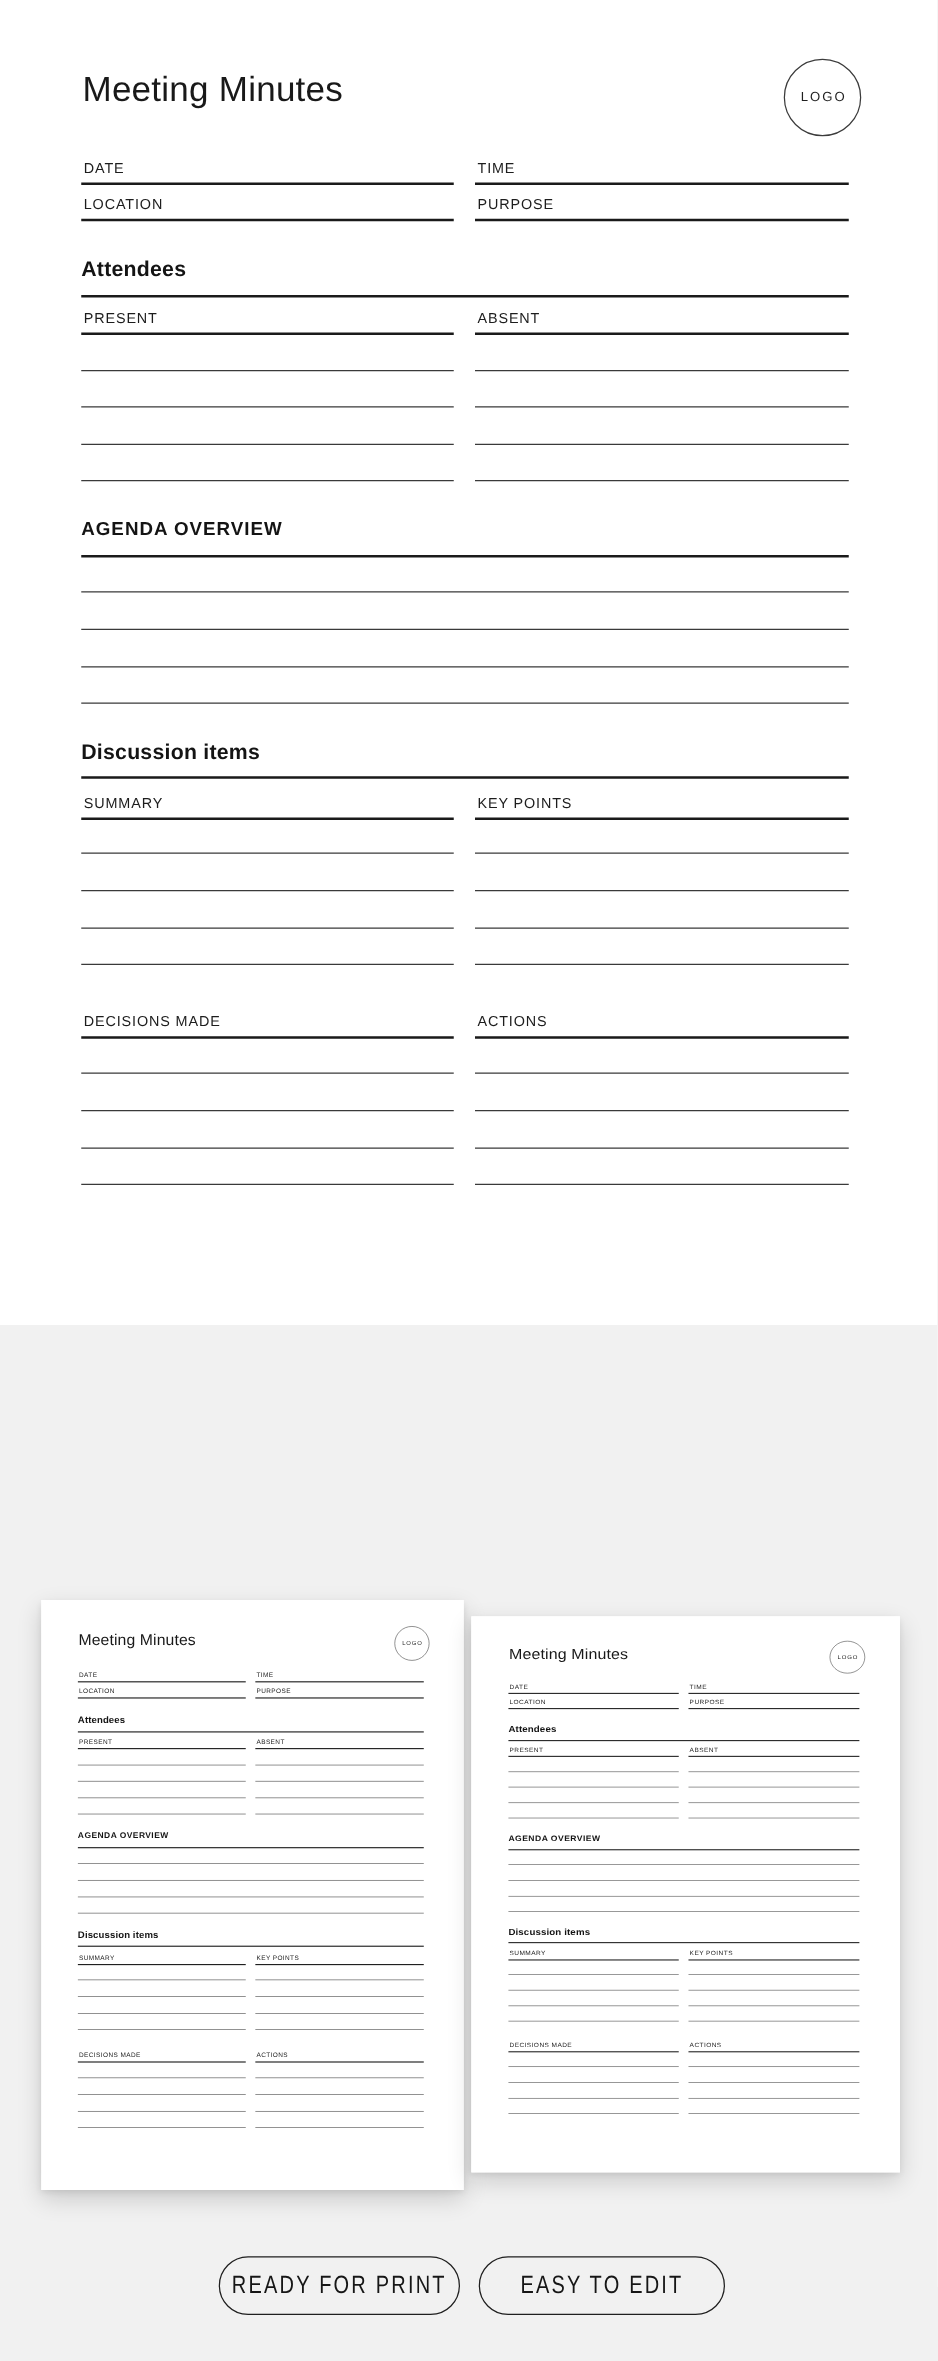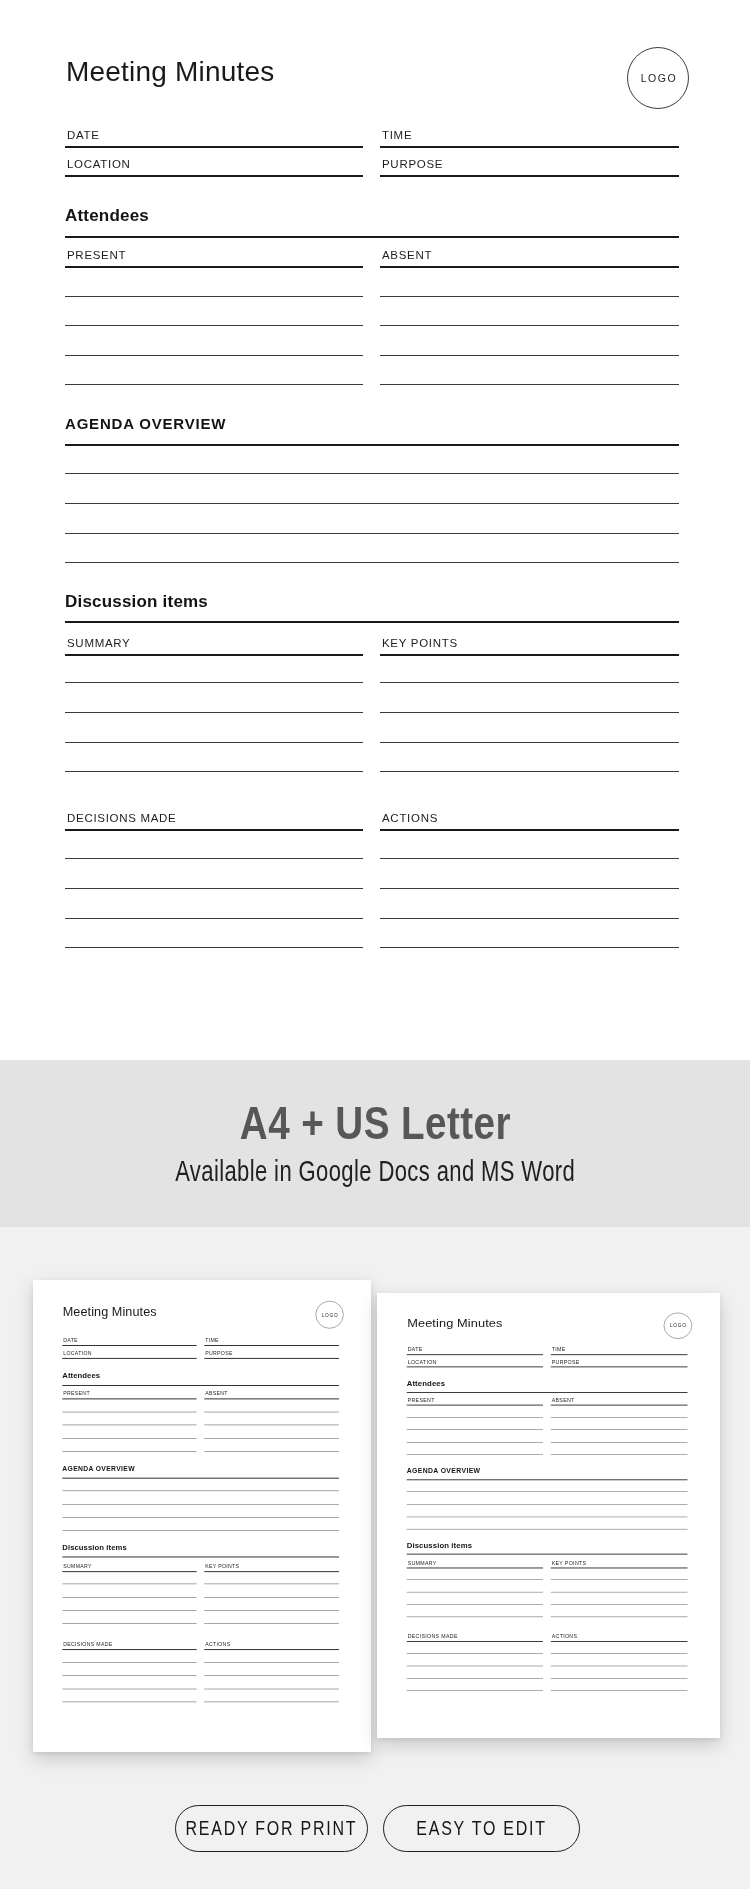--- a/index.html
+++ b/index.html
@@ -129,24 +129,20 @@
     <div class="mm-blank col-l" style="top:888px;"></div>
     <div class="mm-blank col-r" style="top:888px;"></div>
     <div class="mm-blank col-l" style="top:918px;"></div>
     <div class="mm-blank col-r" style="top:918px;"></div>
     <div class="mm-blank col-l" style="top:947px;"></div>
     <div class="mm-blank col-r" style="top:947px;"></div>
   </div>
 </div>
   </section>
 
-  <section class="banner">
-    <div class="banner-title">A4 + US Letter</div>
-    <div class="banner-sub">Available in Google Docs and MS Word</div>
-  </section>
 
   <div class="card card-a4">
     <div class="scaler scale-a4">
   <div class="mm-form">
     <h1 class="mm-title">Meeting Minutes</h1>
     <div class="mm-logo">
       <span>LOGO</span>
     </div>
 
     <div class="mm-field col-l" style="top:122px;">

